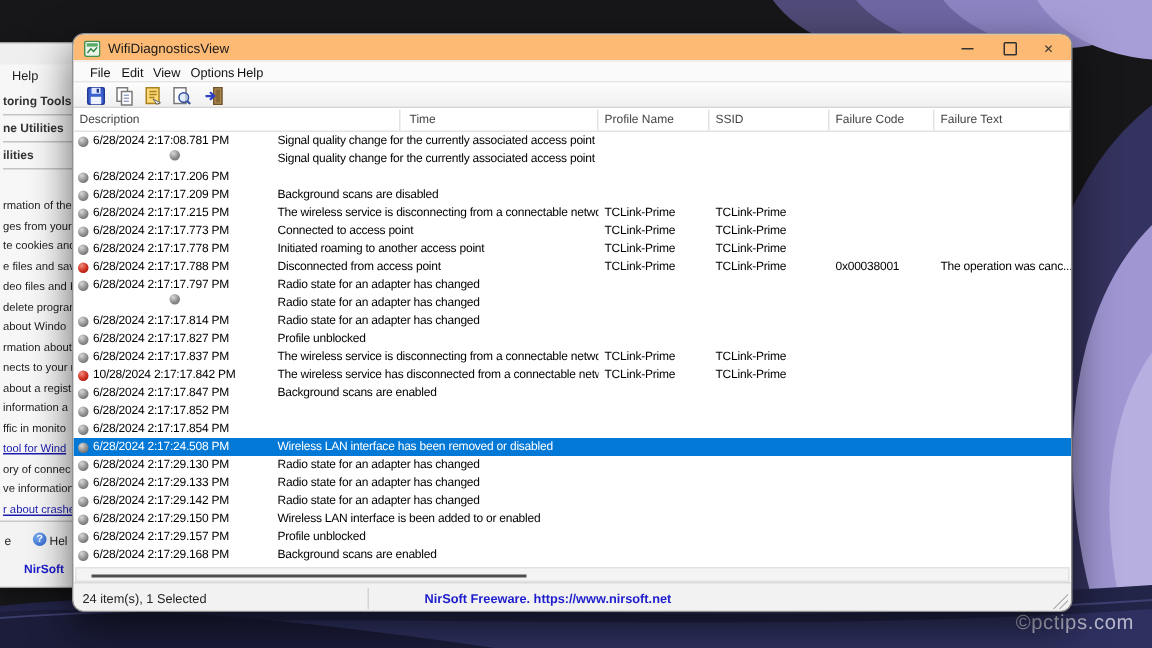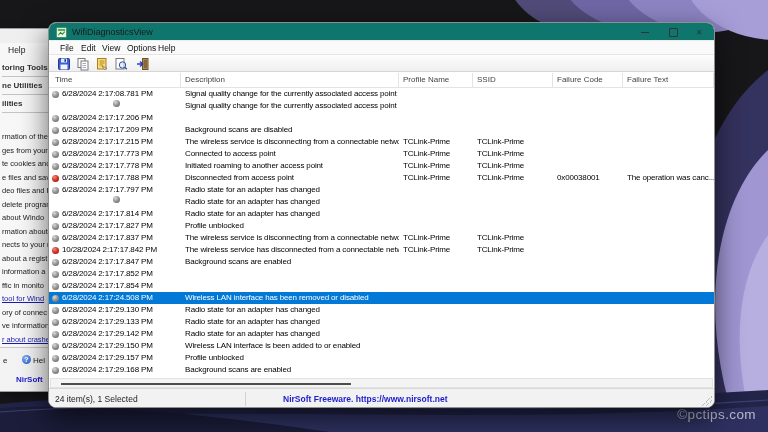--- a/index.html
+++ b/index.html
@@ -26,21 +26,21 @@
   #bgw-footer .help-icon { position:absolute; left:22px; top:7px; width:9px; height:9px; border-radius:50%;
         background:radial-gradient(circle at 35% 30%, #7fb2f2, #2157c8); color:#fff; font-size:7px; font-weight:bold;
         text-align:center; line-height:9px; }
   #bgw-footer .ftr-help { position:absolute; left:33px; top:8px; font-size:8px; color:#222; }
   #bgw-footer .ftr-link { position:absolute; left:16px; top:27px; font-size:8px; font-weight:bold; color:#1b1bcc; }
 
   
   #app-window { position:absolute; left:48px; top:22px; width:667px; height:386px; background:#fff;
                 border:1px solid #8f8f8f; border-radius:8px; box-shadow:0 10px 28px rgba(0,0,0,.6); overflow:hidden; }
 
-  #titlebar { position:absolute; left:0; top:0; width:100%; height:18px; background:#0f766e; border-bottom:1px solid #ececec; }
+  #titlebar { position:absolute; left:0; top:0; width:100%; height:18px; background:#fdba74; border-bottom:1px solid #ececec; }
   #app-icon { position:absolute; left:7px; top:3.5px; width:11px; height:11px; }
   #window-title { position:absolute; left:23px; top:4px; font-size:9px; color:#1a1a1a; }
   .winbtn { position:absolute; top:0; width:26px; height:18px; text-align:center; color:#333; font-size:9px; line-height:18px; }
   #btn-min { right:56px; } #btn-max { right:28px; } #btn-close { right:2px; }
   #btn-min::after { content:""; display:inline-block; width:8px; height:1px; background:#333; vertical-align:middle; }
   #btn-max::after { content:""; display:inline-block; width:7px; height:7px; border:1px solid #333; border-radius:1px; vertical-align:middle; }
   #btn-close::after { content:"\2715"; font-size:8px; }
 
   #menubar { position:absolute; left:0; top:18px; width:100%; height:13px; background:#fafafa; }
   .menu-item { position:absolute; top:1px; font-size:8.5px; color:#111; padding:1px 3px; }
@@ -181,22 +181,22 @@
       <path d="M10.8 10.3 L12.8 12.3" stroke="#2f4f9f" stroke-width="1.4"></path>
     </svg>
     <svg class="tool-icon" style="left:87px" viewBox="0 0 14 14">
       <rect x="6.5" y="1.5" width="5.5" height="11" fill="#c9a26a" stroke="#6e5327"></rect>
       <rect x="7.5" y="2.5" width="3.5" height="9" fill="#8a6836"></rect>
       <path d="M1 7 H6 M4 4.5 L6.8 7 L4 9.5" stroke="#2b3fbf" stroke-width="1.5" fill="none"></path>
     </svg>
   </div>
 
   <div id="table-header">
+      <div class="hdr-cell" style="width: 218px;">Description</div>
       <div class="hdr-cell" style="width: 132px; padding-left: 6px;">Time</div>
-      <div class="hdr-cell" style="width: 218px;">Description</div>
       <div class="hdr-cell" style="width: 74px;">Profile Name</div>
       <div class="hdr-cell" style="width: 80px;">SSID</div>
       <div class="hdr-cell" style="width: 70px;">Failure Code</div>
       <div class="hdr-cell" style="width: 91px;">Failure Text</div>
     </div>
   <div id="rows">
       <div class="t-row">
         <div class="t-cell cell-time" style="width: 132px;">
           <span class="sph gray"></span>
           <span>6/28/2024 2:17:08.781 PM</span>

